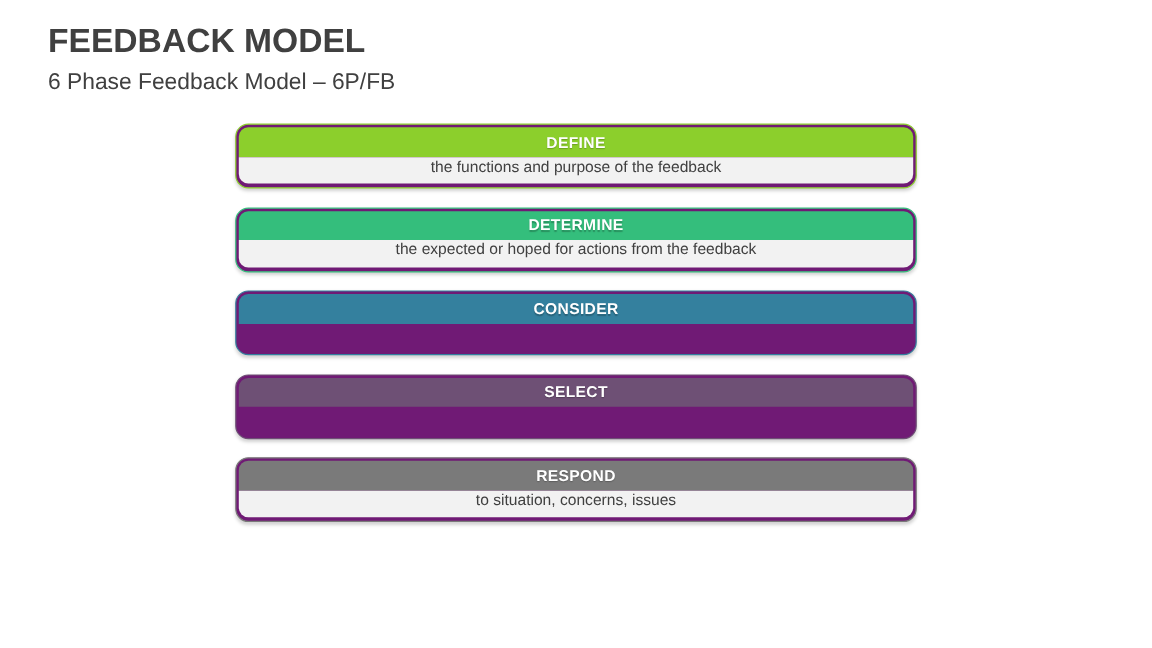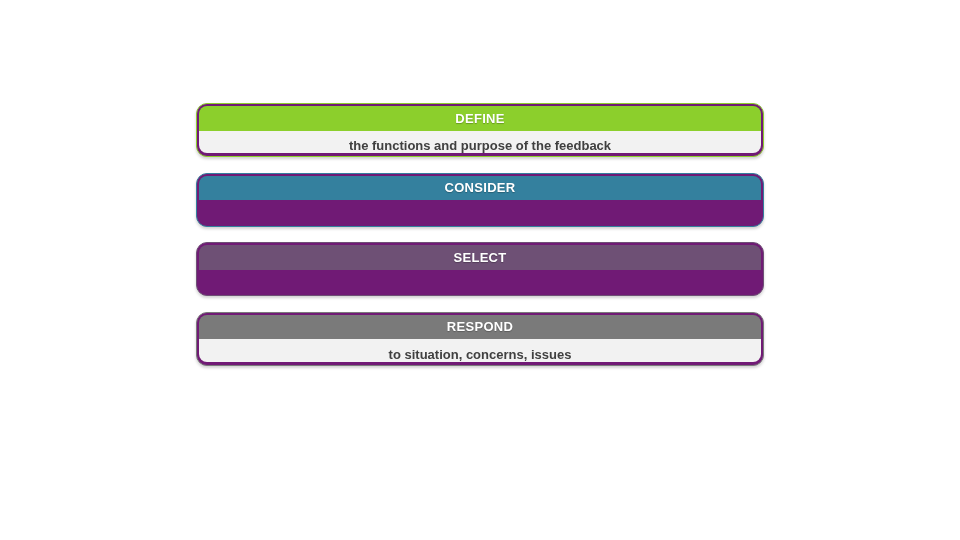--- a/index.html
+++ b/index.html
@@ -66,44 +66,55 @@
     font-size: 13px;
     font-weight: bold;
     letter-spacing: 0.3px;
     text-shadow: 0 1px 1px rgba(0,0,0,0.25);
   }
   .phase-body {
     height: 22.5px;
     background: #F2F2F2;
     border-radius: 0 0 8px 8px;
     display: flex;
-    align-items: flex-end;
+    align-items: flex-start;
     justify-content: center;
-    font-weight: bold;
   }
   .phase-description {
     color: #404040;
     font-size: 13px;
   }
 </style>
 </head>
 <body>
 
 <div class="slide">
+  <div class="header-block">
+    <div class="page-title">FEEDBACK MODEL</div>
+    <div class="page-subtitle">6 Phase Feedback Model – 6P/FB</div>
+  </div>
 
   <div class="phases">
     <div class="phase-box" style="--c: #8CCF2C;">
       <div class="phase-header">
         <span class="phase-label">DEFINE</span>
       </div>
       <div class="phase-body">
         <span class="phase-description">the functions and purpose of the feedback</span>
       </div>
     </div>
 
+    <div class="phase-box" style="--c: #34BE7C;">
+      <div class="phase-header">
+        <span class="phase-label">DETERMINE</span>
+      </div>
+      <div class="phase-body">
+        <span class="phase-description">the expected or hoped for actions from the feedback</span>
+      </div>
+    </div>
 
     <div class="phase-box" style="--c: #34809E;">
       <div class="phase-header">
         <span class="phase-label">CONSIDER</span>
       </div>
     </div>
 
 
     <div class="phase-box" style="--c: #6E5075;">
       <div class="phase-header">

